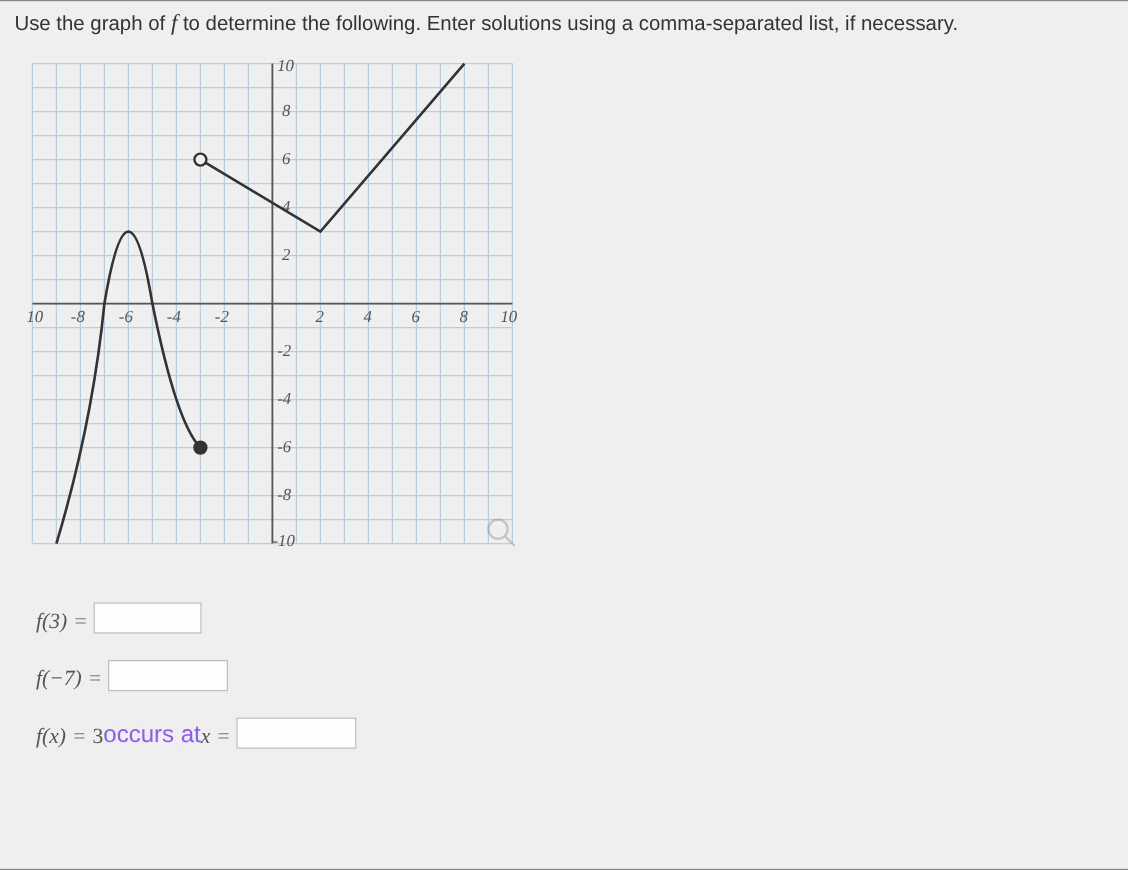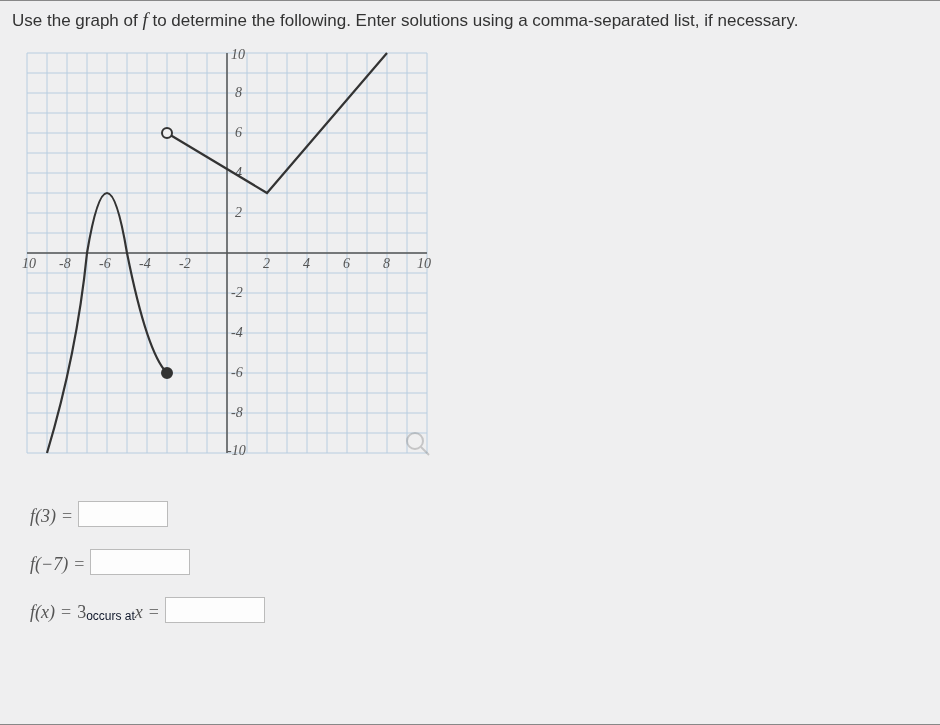--- a/index.html
+++ b/index.html
@@ -53,21 +53,21 @@
     .answer-box {
       border: 1px solid #bbb;
       background: #fdfdfd;
       height: 26px;
       width: 90px;
       padding: 2px 4px;
       font-family: Arial, sans-serif;
       font-size: 14px;
     }
     .answer-box.wide { width: 100px; }
-    .plain { font-style: normal; font-family: "Segoe UI", Arial, sans-serif; font-size: 12px; color:#0f172a;}
+    .plain { font-style: normal; font-family: "Segoe UI", Arial, sans-serif; font-size: 20px; color:#8b5cf6;}
     svg text {
       font-family: "Times New Roman", serif;
       font-style: italic;
       fill: #555;
       font-size: 14px;
     }
   </style>
 </head>
 <body>
 

